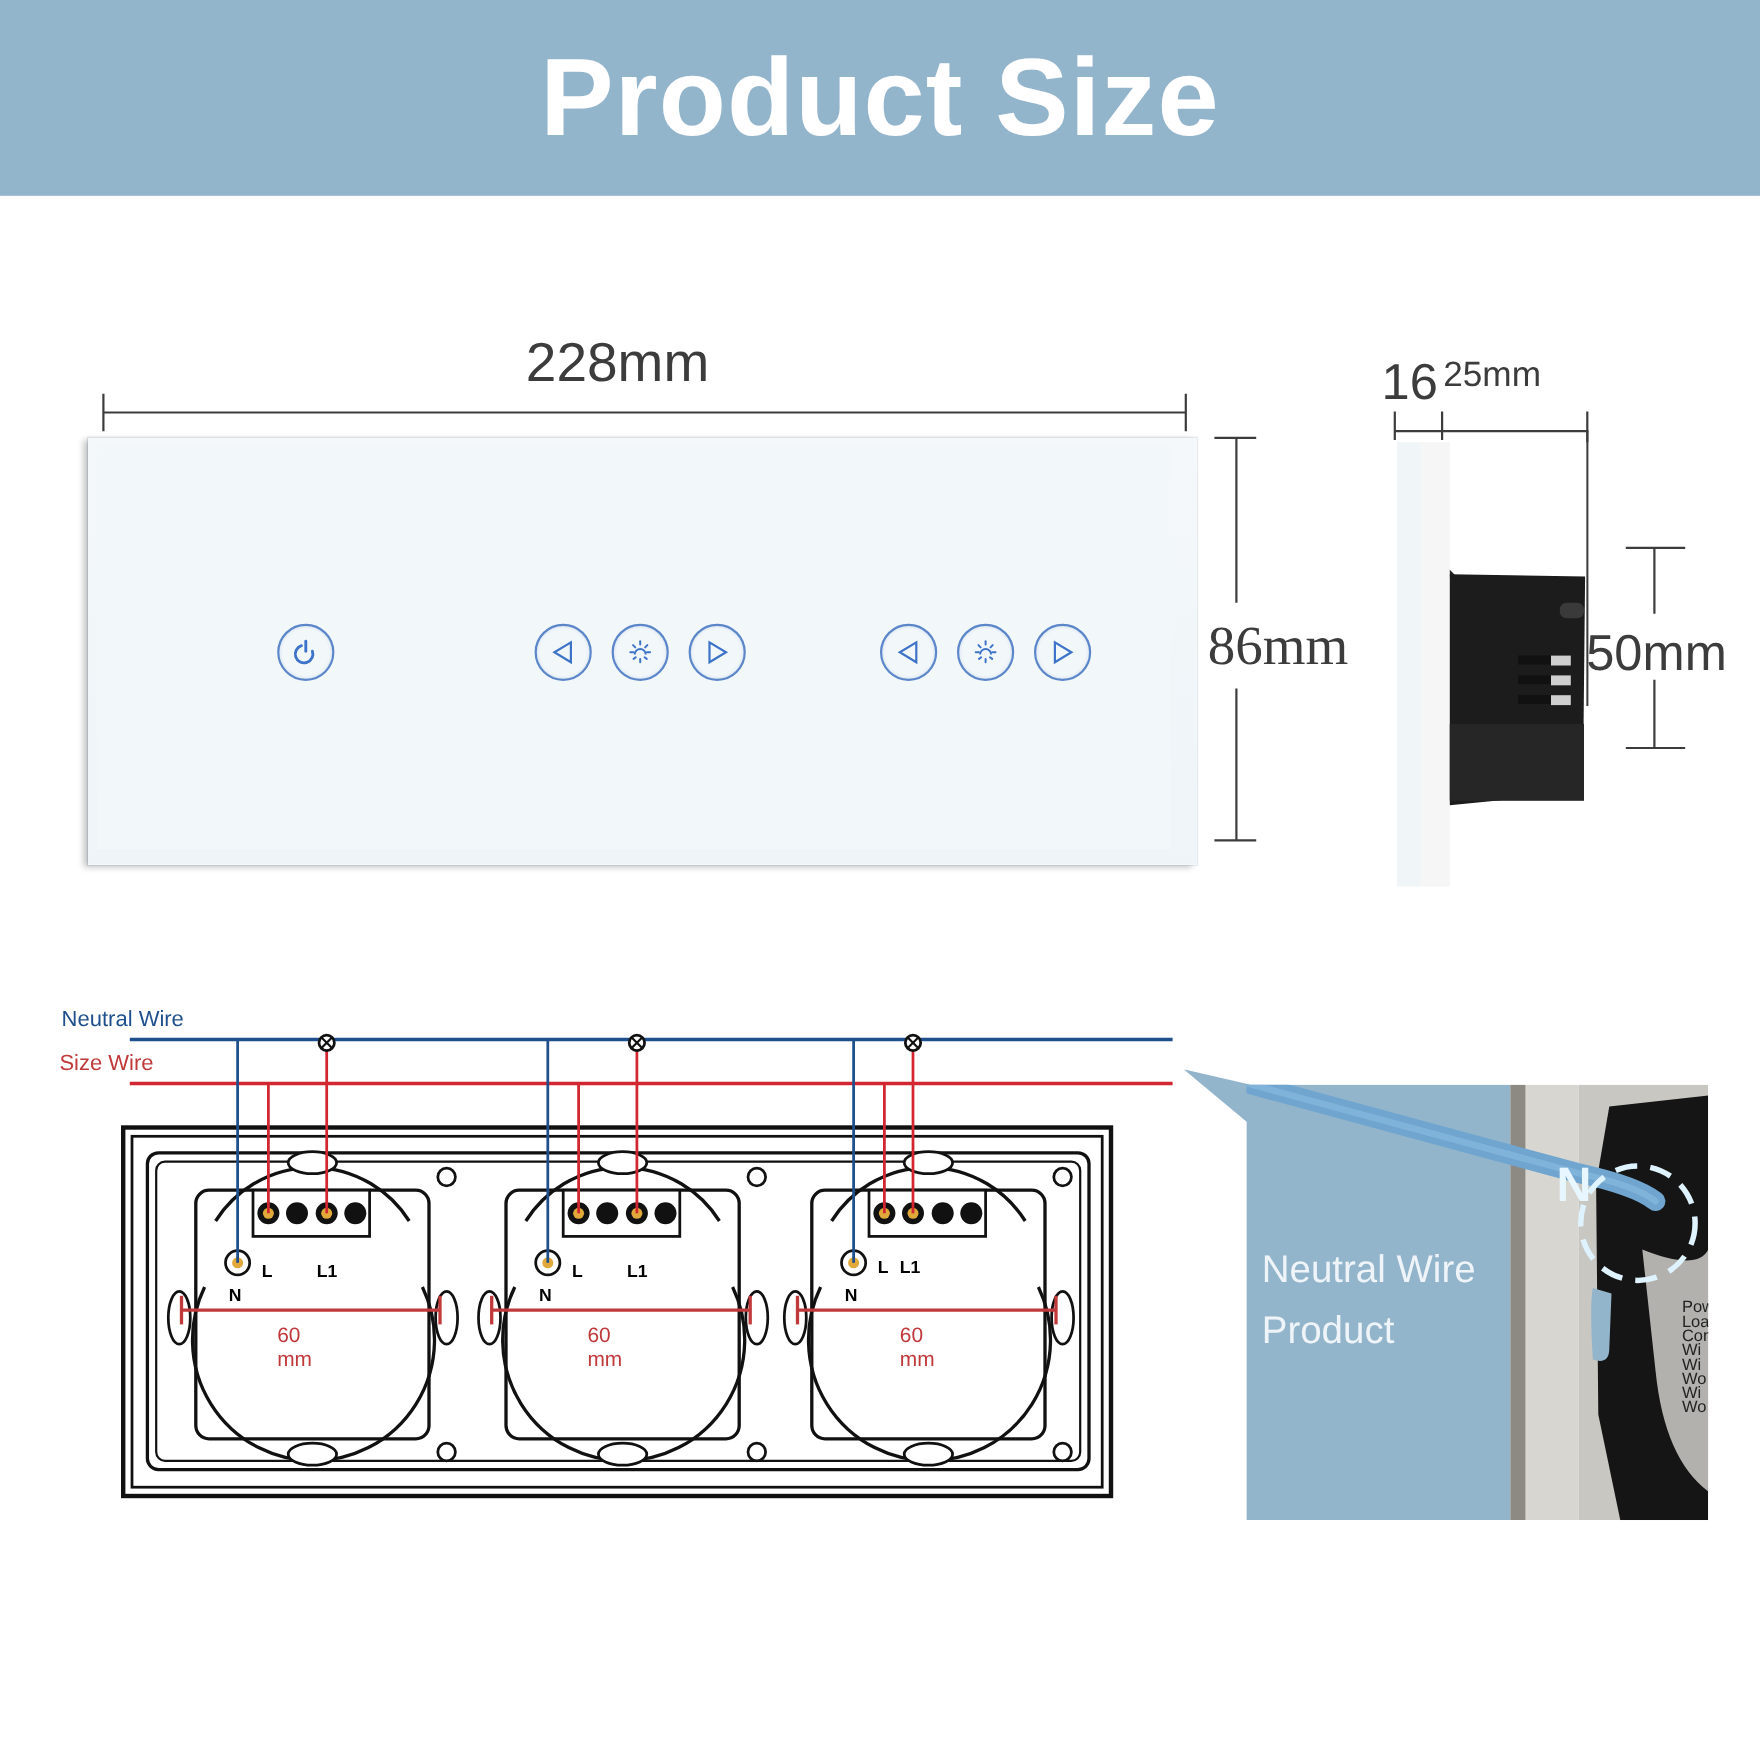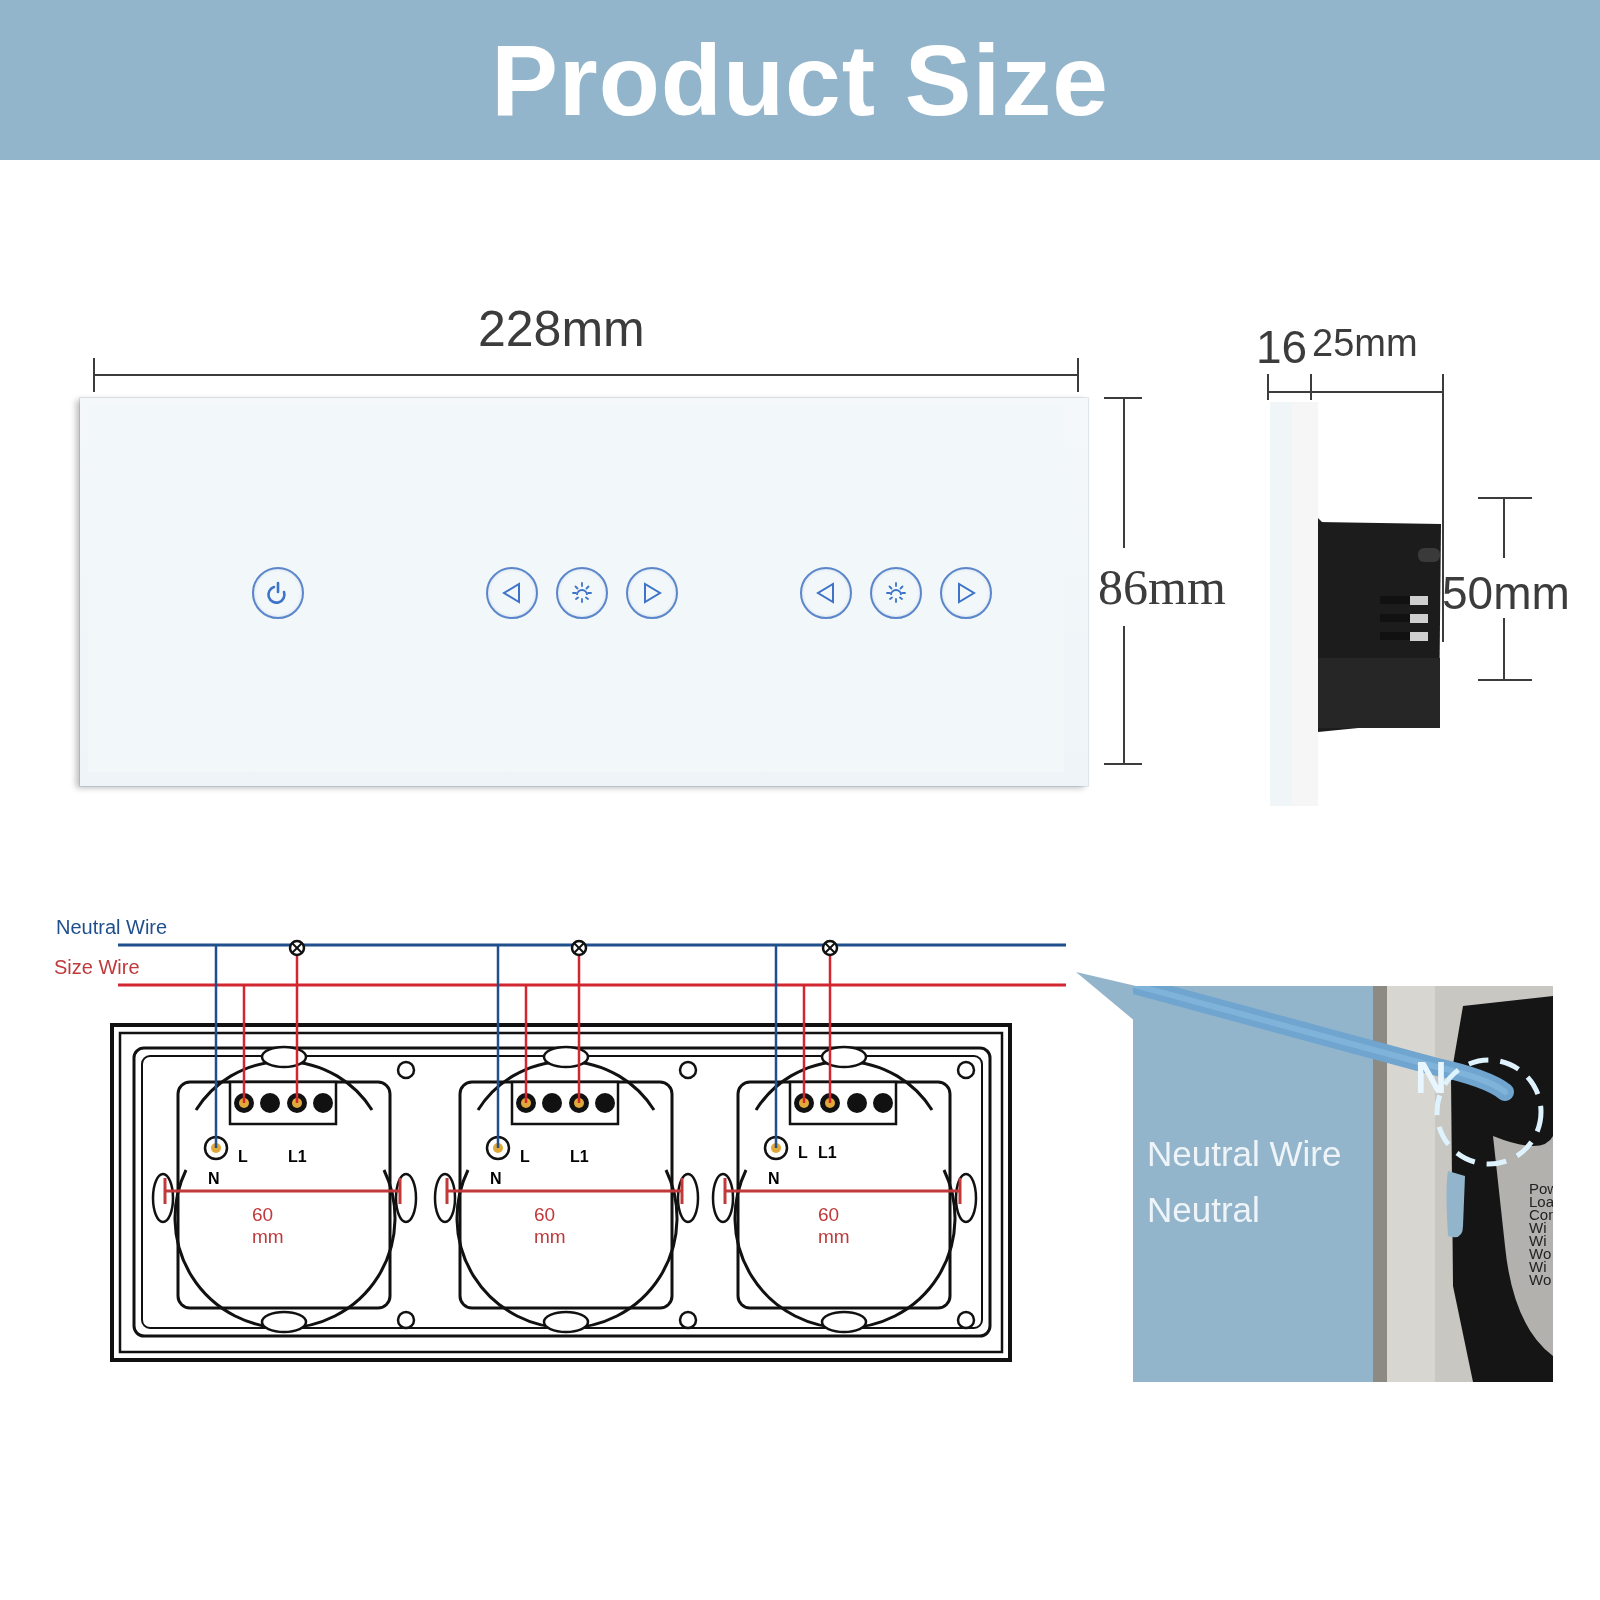--- a/index.html
+++ b/index.html
@@ -1,17 +1,17 @@
 <!DOCTYPE html>
 <html><head>
 <meta charset="utf-8">
 <style>
   html,body{margin:0;padding:0;background:#ffffff;}
   body{width:1600px;height:1600px;position:relative;overflow:hidden;font-family:"Liberation Sans",sans-serif;}
-  .header{position:absolute;left:0;top:0;width:1600px;height:160px;background:#93b5cb;display:flex;align-items:center;justify-content:center;}
+  .header{position:absolute;left:0;top:0;width:1600px;height:178px;background:#93b5cb;display:flex;align-items:center;justify-content:center;}
   .header h1{margin:0;color:#ffffff;font-size:100px;font-weight:bold;letter-spacing:1px;font-family:"Liberation Sans",sans-serif;}
   .dim-label{position:absolute;color:#3c3c3c;font-size:50px;font-family:"Liberation Sans",sans-serif;line-height:1;}
   .dim-small{font-size:40px;}
   .panel{position:absolute;left:80px;top:398px;width:1008px;height:388px;background:linear-gradient(180deg,#f4f8fb 0%,#eef4f8 100%);box-shadow:-4px 2px 6px rgba(0,0,0,0.25), 0 0 0 1px #e3e9ee;}
   .panel-inner{position:absolute;left:8px;top:6px;right:24px;bottom:14px;background:#f2f7fa;}
   .btn{position:absolute;width:52px;height:52px;border-radius:50%;border:2px solid #5b86c9;box-sizing:border-box;display:flex;align-items:center;justify-content:center;color:#3d73c8;box-shadow:inset 0 0 3px rgba(80,130,200,0.25);}
   svg{display:block;}
   .abs{position:absolute;}
   .wire-label{position:absolute;font-size:20px;font-family:"Liberation Sans",sans-serif;}
   .photo{position:absolute;left:1133px;top:986px;width:420px;height:396px;overflow:hidden;}
@@ -127,21 +127,21 @@
     <line x1="45" y1="2" x2="45" y2="28" stroke="#3c3c3c" stroke-width="2"></line>
     <line x1="177" y1="2" x2="177" y2="640" stroke="#3c3c3c" stroke-width="2"></line>
   </svg>
 </div>
 <div class="abs" style="left:1442px;top:392px;">
   <svg width="4" height="250">
       <line x1="1" y1="0" x2="1" y2="250" stroke="#3c3c3c" stroke-width="2"></line>
     </svg>
 </div>
 <div class="dim-label dim-small" style="left:1256px;top:324px;font-size:46px;">16</div>
-<div class="dim-label dim-small" style="left:1312px;top:324px;font-size:38px;">25mm</div>
+<div class="dim-label dim-small" style="left:1312px;top:324px;font-size:32px;">25mm</div>
 
 <div class="abs" style="left:1268px;top:400px;">
   <svg width="220" height="410">
     <rect x="2" y="2" width="22" height="404" fill="#f0f5f7"></rect>
     <rect x="24" y="2" width="26" height="404" fill="#f6f6f6"></rect>
     <polygon points="50,118 56,124 50,124" fill="#222"></polygon>
     <path d="M50 122 L173 124 L171 320 L50 332 Z" fill="#1c1c1c"></path>
     <rect x="50" y="258" width="122" height="70" fill="#262626"></rect>
     <rect x="150" y="148" width="22" height="14" rx="6" fill="#3a3a3a"></rect>
     <rect x="112" y="196" width="40" height="8" fill="#111"></rect>
@@ -303,21 +303,21 @@
     <rect x="302" y="0" width="118" height="396" fill="#c9c7c2"></rect>
     <path d="M330 20 L420 10 L420 396 L340 396 L320 300 L318 90 Z" fill="#151515"></path>
     <path d="M360 150 Q410 170 420 150 L420 370 Q380 340 372 260 Z" fill="#b3b1ad"></path>
     <path d="M-10 -4 Q150 40 300 80 Q355 92 372 106" fill="none" stroke="#6fa5cf" stroke-width="18" stroke-linecap="round"></path>
     <path d="M-10 -4 Q150 40 300 80 Q355 92 372 106" fill="none" stroke="#8cbde0" stroke-width="6" stroke-linecap="round" opacity="0.6"></path>
     <circle cx="356" cy="126" r="52" fill="none" stroke="#dff3ff" stroke-width="5" stroke-dasharray="20 12"></circle>
     <path d="M315 185 Q312 200 315 250 Q330 255 330 240 L332 190 Z" fill="#93b5cb"></path>
   </svg>
   <div class="photo-text" style="left:282px;top:70px;font-size:44px;color:#e8f6ff;font-weight:bold;">N</div>
   <div class="photo-text" style="left:14px;top:150px;">Neutral Wire</div>
-  <div class="photo-text" style="left:14px;top:206px;">Neutral</div>
+  <div class="photo-text" style="left:14px;top:206px;">Product</div>
   <div class="abs" style="left:396px;top:196px;font-size:15px;color:#222;line-height:13px;">
     <div>Pow</div>
     <div>Loa</div>
     <div>Con</div>
     <div>Wi</div>
     <div>Wi</div>
     <div>Wo</div>
     <div>Wi</div>
     <div>Wo</div>
   </div>

